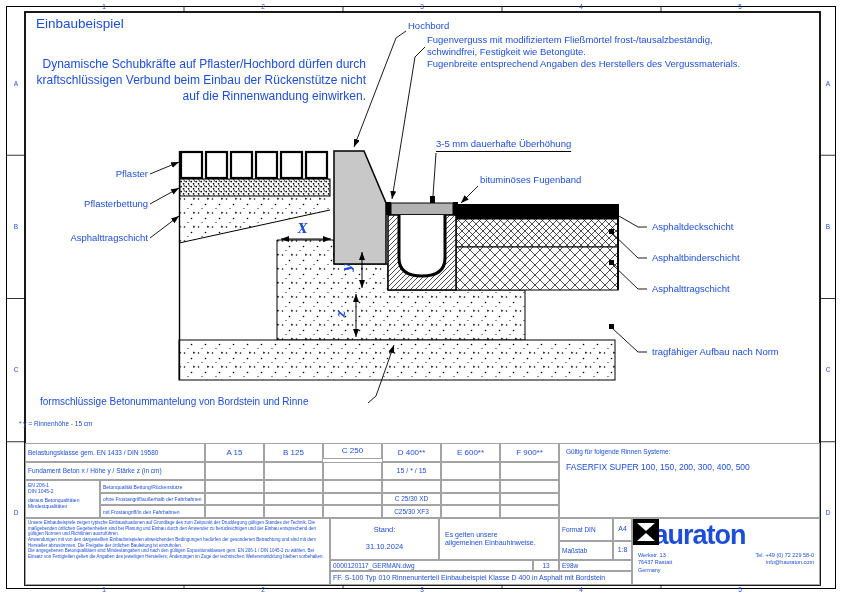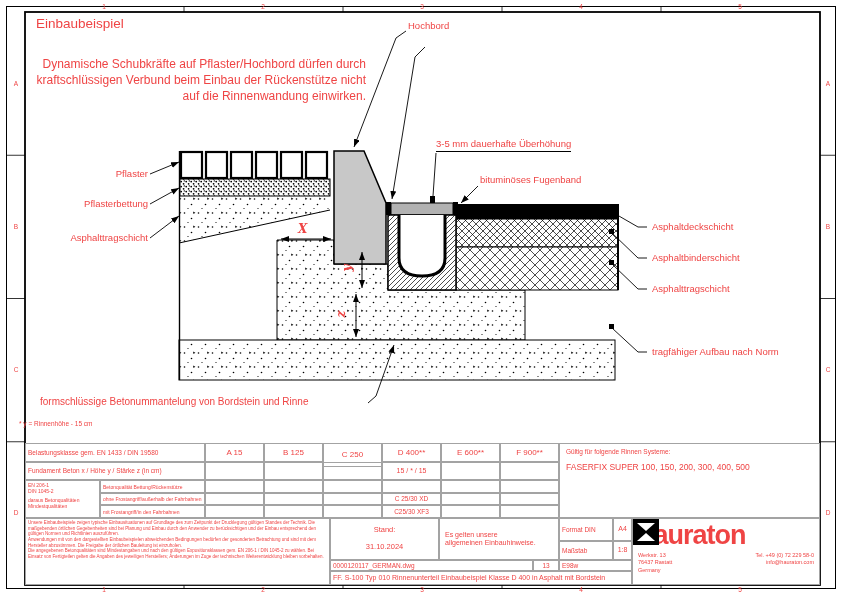--- a/index.html
+++ b/index.html
@@ -1,17 +1,17 @@
 <!DOCTYPE html>
 <html><head>
 <meta charset="utf-8">
 <style>
   html,body{margin:0;padding:0;background:#fff;}
   .page{position:relative;width:842px;height:595px;background:#fff;overflow:hidden;
-        font-family:"Liberation Sans",sans-serif;color:#ef4444;}
+        font-family:"Liberation Sans",sans-serif;color:#1d4ed8;}
   svg{position:absolute;left:0;top:0;}
   .lbl{position:absolute;font-size:9.5px;line-height:1.25;white-space:nowrap;}
   .ml{white-space:pre-line;}
   .rt{text-align:right;}
   .title{font-size:13.5px;}
   .note{font-size:12px;line-height:1.35;text-align:right;}
   .fn{font-size:6.5px;}
   .fnum{position:absolute;font-size:6.5px;width:14px;text-align:center;}
   .dim{position:absolute;font-family:"DejaVu Serif",serif;font-style:italic;font-weight:bold;font-size:12px;}
   .rot{transform:rotate(-90deg);}
@@ -163,20 +163,23 @@
   <div class="fnum" style="left:821px;top:223px;">B</div>
   <div class="fnum" style="left:821px;top:366px;">C</div>
   <div class="fnum" style="left:821px;top:509px;">D</div>
 
   <div class="lbl title" style="left:36px;top:16px;">Einbaubeispiel</div>
   <div class="lbl note ml" style="left:36px;top:56px;width:330px;">Dynamische Schubkräfte auf Pflaster/Hochbord dürfen durch
 kraftschlüssigen Verbund beim Einbau der Rückenstütze nicht
 auf die Rinnenwandung einwirken.</div>
 
   <div class="lbl" style="left:408px;top:20px;">Hochbord</div>
+  <div class="lbl ml" style="left:427px;top:34px;">Fugenverguss mit modifiziertem Fließmörtel frost-/tausalzbeständig,
+schwindfrei, Festigkeit wie Betongüte.
+Fugenbreite entsprechend Angaben des Herstellers des Vergussmaterials.</div>
   <div class="lbl ulbl" style="left:436px;top:138px;">3-5 mm dauerhafte Überhöhung</div>
   <div class="lbl" style="left:480px;top:174px;">bituminöses Fugenband</div>
 
   <div class="lbl rt" style="left:20px;top:168px;width:128px;">Pflaster</div>
   <div class="lbl rt" style="left:20px;top:198px;width:128px;">Pflasterbettung</div>
   <div class="lbl rt" style="left:20px;top:232px;width:128px;">Asphalttragschicht</div>
 
   <div class="lbl" style="left:652px;top:221px;">Asphaltdeckschicht</div>
   <div class="lbl" style="left:652px;top:252px;">Asphaltbinderschicht</div>
   <div class="lbl" style="left:652px;top:283px;">Asphalttragschicht</div>
@@ -185,21 +188,21 @@
   <div class="lbl" style="left:40px;top:396px;font-size:10px;">formschlüssige Betonummantelung von Bordstein und Rinne</div>
   <div class="lbl fn" style="left:19px;top:420px;">* y = Rinnenhöhe - 15 cm</div>
 
   <div class="dim" style="left:298px;top:222px;">X</div>
   <div class="dim rot" style="left:344px;top:261px;">y</div>
   <div class="dim rot" style="left:338px;top:307px;">z</div>
 
   <div class="cell cl" style="left:25px;top:443px;width:180px;height:19px;font-size:6.5px;">Belastungsklasse gem. EN 1433 / DIN 19580</div>
   <div class="cell cc" style="left:205px;top:443px;width:59px;height:19px;font-size:8px;">A 15</div>
   <div class="cell cc" style="left:264px;top:443px;width:59px;height:19px;font-size:8px;">B 125</div>
-  <div class="cell cc" style="left:323px;top:443px;width:59px;height:24px;font-size:8px;">C 250</div>
+  <div class="cell cc" style="left:323px;top:443px;width:59px;height:16px;font-size:8px;">C 250</div>
   <div class="cell cc" style="left:382px;top:443px;width:59px;height:19px;font-size:8px;">D 400**</div>
   <div class="cell cc" style="left:441px;top:443px;width:59px;height:19px;font-size:8px;">E 600**</div>
   <div class="cell cc" style="left:500px;top:443px;width:59px;height:19px;font-size:8px;">F 900**</div>
 
   <div class="cell cl" style="left:25px;top:462px;width:180px;height:18px;font-size:6.5px;">Fundament Beton x / Höhe y / Stärke z (in cm)</div>
   <div class="cell cc" style="left:205px;top:462px;width:59px;height:18px;"></div>
   <div class="cell cc" style="left:264px;top:462px;width:59px;height:18px;"></div>
   <div class="cell cc" style="left:323px;top:462px;width:59px;height:18px;"></div>
   <div class="cell cc" style="left:382px;top:462px;width:59px;height:18px;">15 / * / 15</div>
   <div class="cell cc" style="left:441px;top:462px;width:59px;height:18px;"></div>

